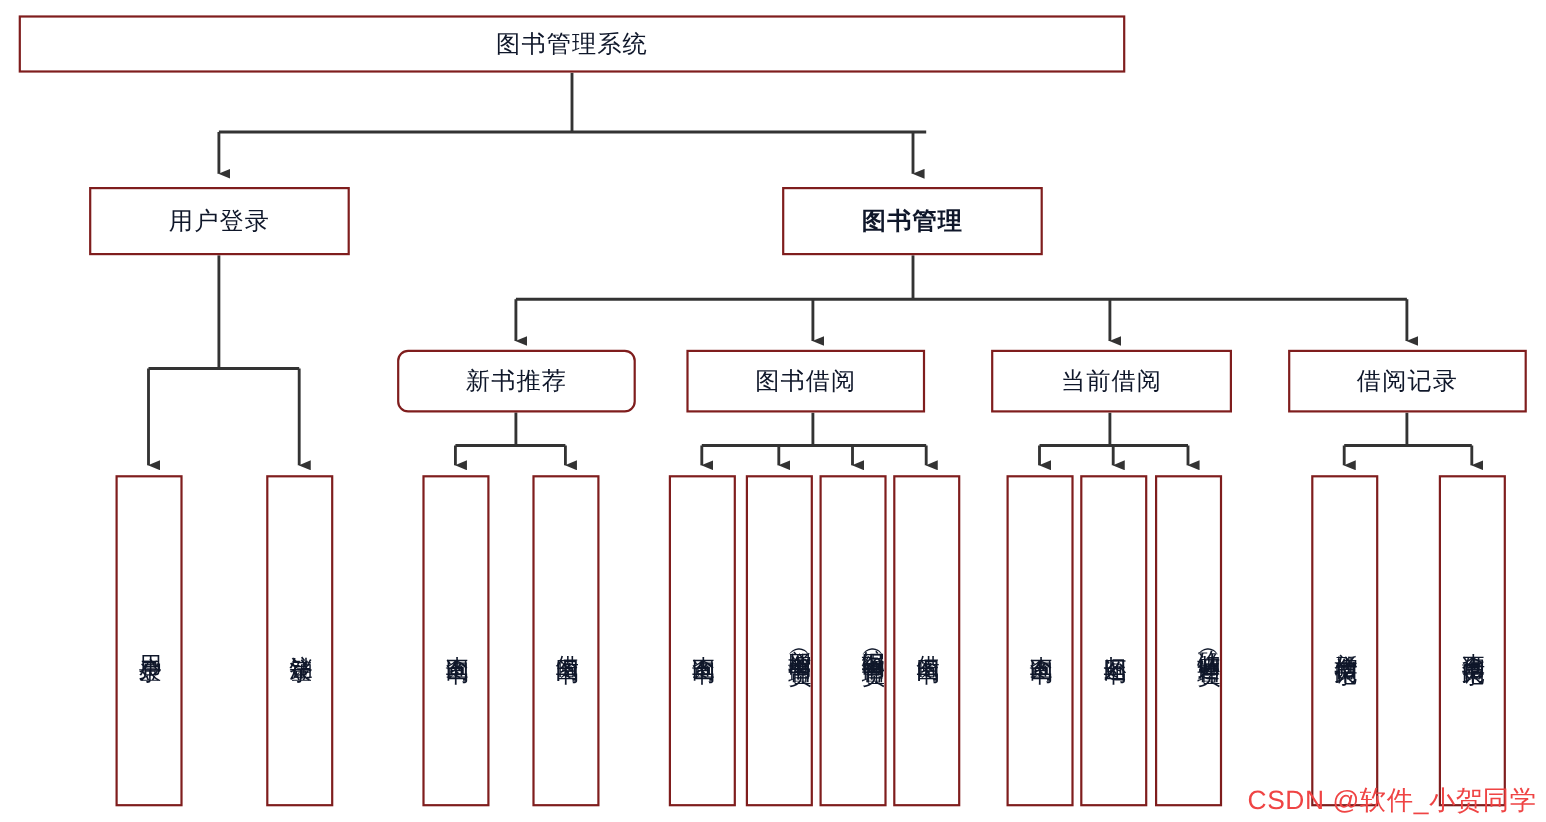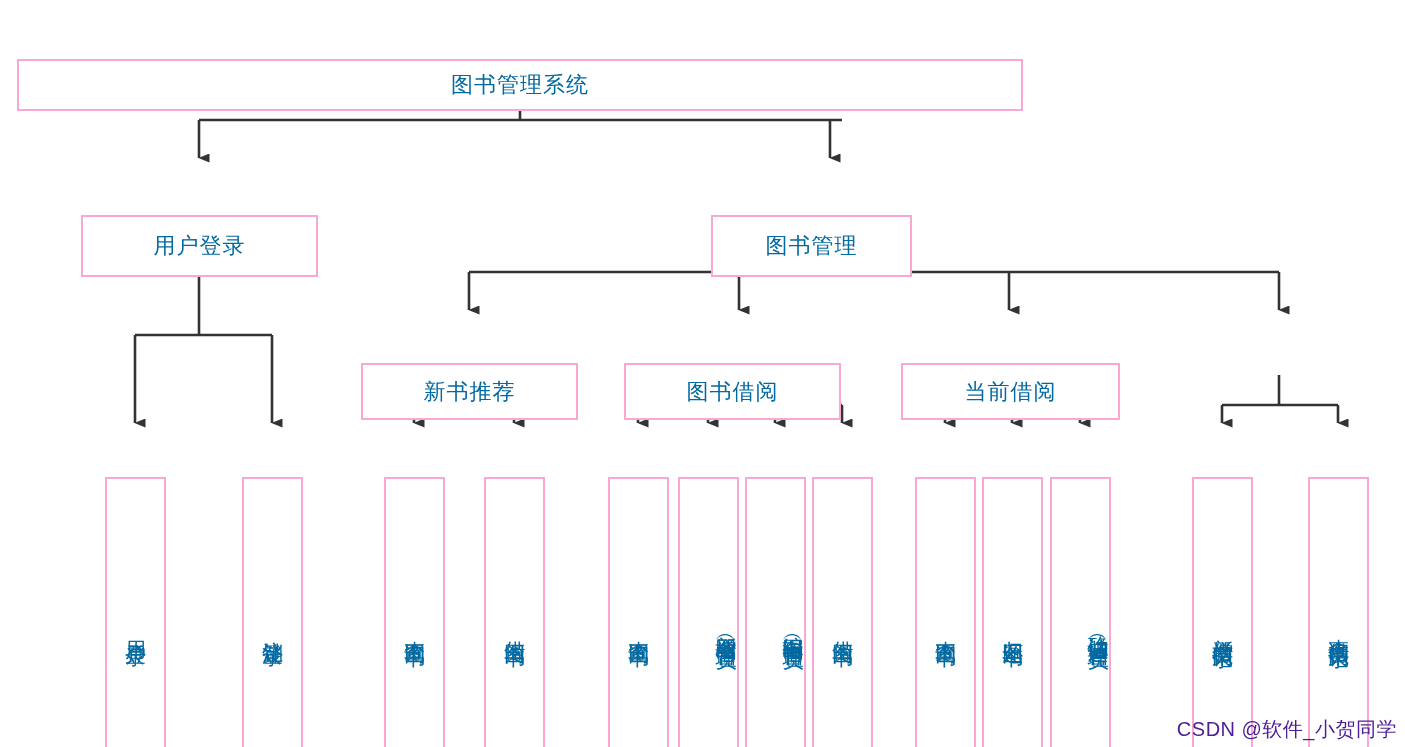--- a/index.html
+++ b/index.html
@@ -21,26 +21,25 @@
     position: absolute;
     left: 0;
     top: 0;
     width: 1405px;
     height: 747px;
   }
   .node-box {
     position: absolute;
     box-sizing: border-box;
     background: #ffffff;
-    border: 2px solid #f9a8d4;
+    border: 2px solid #7f1d1d;
     display: flex;
     align-items: center;
     justify-content: center;
-    color: #0369a1;
-    margin-top: 45px;
+    color: #0f172a;
   }
   .node-box.horizontal {
     font-size: 22px;
     letter-spacing: 1px;
   }
   .node-box.vertical {
     writing-mode: vertical-rl;
     text-orientation: upright;
     font-size: 21px;
     line-height: 1.06;
@@ -53,22 +52,22 @@
   .node-box.vertical.level-leaf-tall {
     align-items: center;
   }
   .node-label {
     display: block;
   }
   .watermark {
     position: absolute;
     right: 8px;
     bottom: 4px;
-    font-size: 20px;
-    color: #4c1d95;
+    font-size: 24px;
+    color: #ef4444;
     letter-spacing: 0.5px;
     white-space: nowrap;
     pointer-events: none;
   }
 </style>
 </head>
 <body>
 
 <div id="diagram-root">
 
@@ -135,36 +134,39 @@
   </svg>
 
   <div class="node-box horizontal" style="left:17px; top:14px; width:1006px; height:52px;">
     <span class="node-label">图书管理系统</span>
   </div>
 
   <div class="node-box horizontal" style="left:81px; top:170px; width:237px; height:62px;">
     <span class="node-label">用户登录</span>
   </div>
 
-  <div class="node-box horizontal" style="left:711px; top:170px; width:201px; height:62px;">
+  <div class="node-box horizontal" style="left:711px; top:170px; width:237px; height:62px;font-weight:bold;">
     <span class="node-label">图书管理</span>
   </div>
 
-  <div class="node-box horizontal" style="left:361px; top:318px; width:217px; height:57px;">
+  <div class="node-box horizontal" style="left:361px; top:318px; width:217px; height:57px;border-radius:10px;">
     <span class="node-label">新书推荐</span>
   </div>
 
   <div class="node-box horizontal" style="left:624px; top:318px; width:217px; height:57px;">
     <span class="node-label">图书借阅</span>
   </div>
 
   <div class="node-box horizontal" style="left:901px; top:318px; width:219px; height:57px;">
     <span class="node-label">当前借阅</span>
   </div>
 
+  <div class="node-box horizontal" style="left:1171px; top:318px; width:217px; height:57px;">
+    <span class="node-label">借阅记录</span>
+  </div>
 
   <div class="node-box vertical level-leaf-tall" style="left:105px; top:432px; width:61px; height:301px;">
     <span class="node-label">用户登录</span>
   </div>
 
   <div class="node-box vertical level-leaf-tall" style="left:242px; top:432px; width:61px; height:301px;">
     <span class="node-label">注销登录</span>
   </div>
 
   <div class="node-box vertical level-leaf-tall" style="left:384px; top:432px; width:61px; height:301px;">

